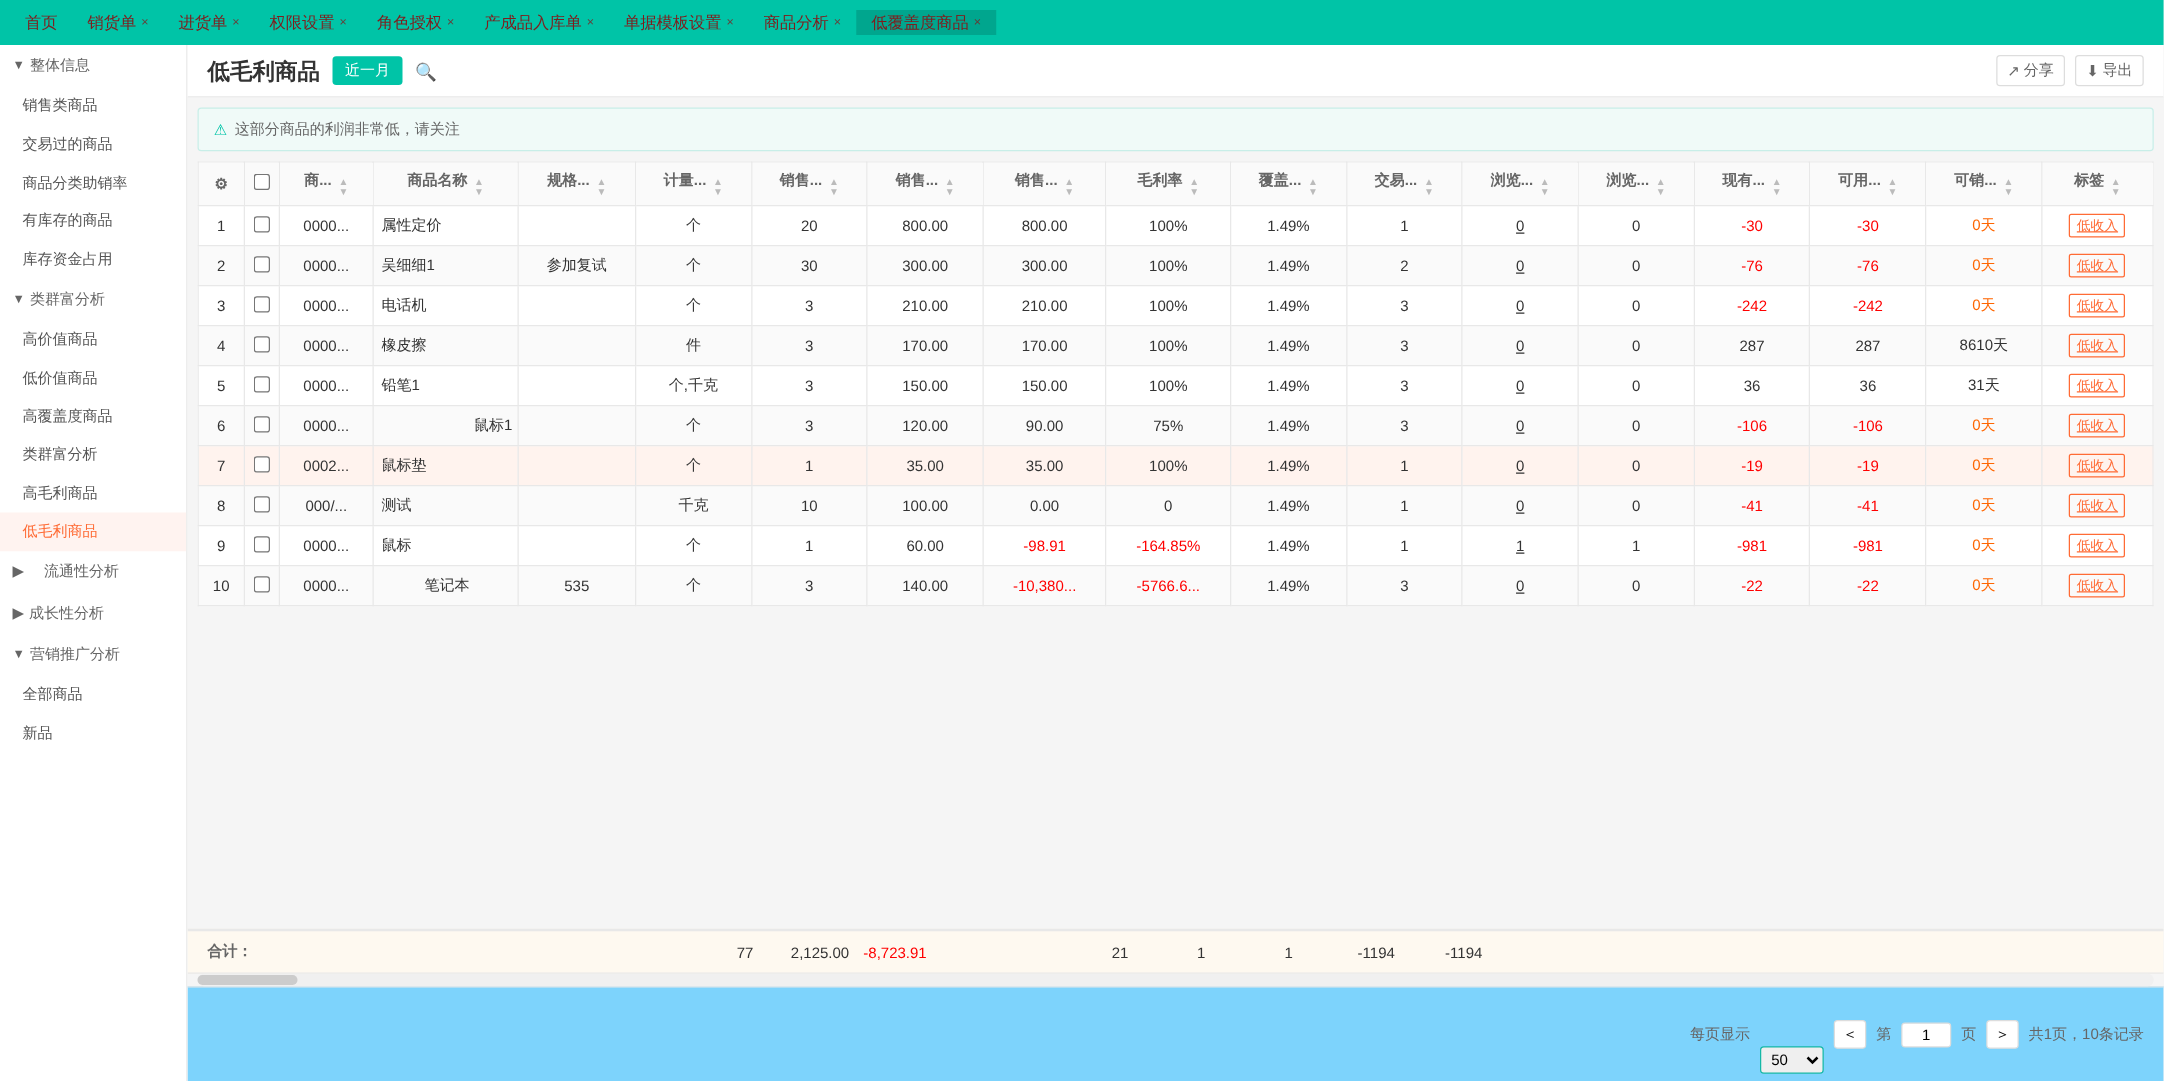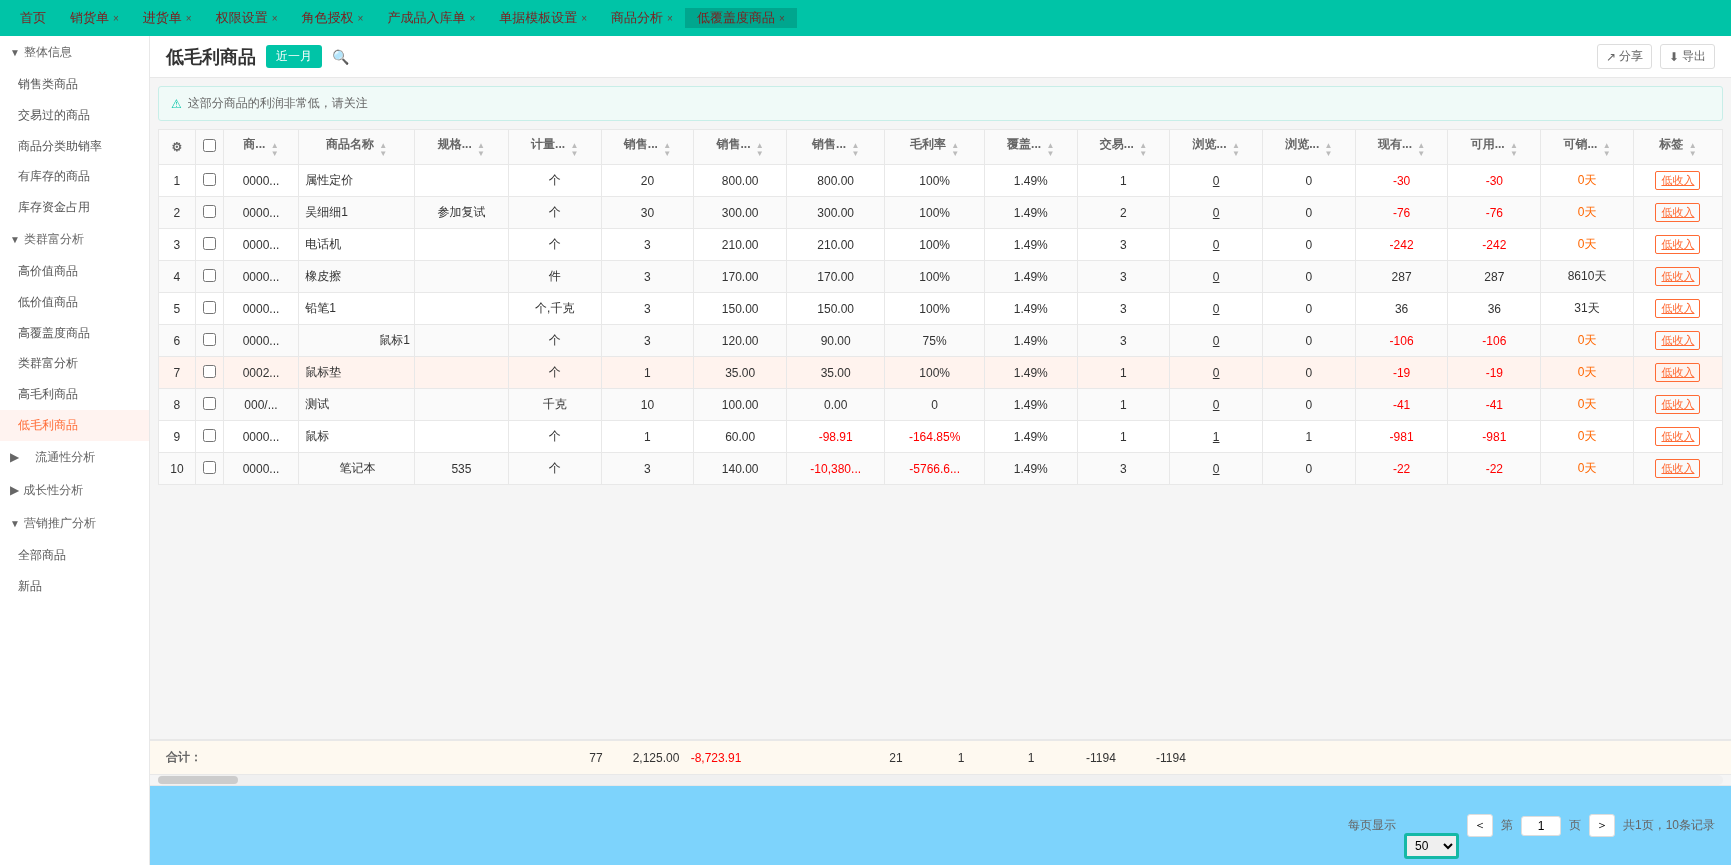--- a/index.html
+++ b/index.html
@@ -210,21 +210,21 @@
       padding: 6px 16px;
       display: flex;
       align-items: center;
       justify-content: flex-end;
       gap: 8px;
       font-size: 12px;
       color: #666;
       border-top: 1px solid #e8e8e8;
     }
     .page-size-select {
-      border: 3px solid #14b8a6;
+      border: 1px solid #14b8a6;
       border-radius: 3px;
       padding: 2px 4px;
       font-size: 12px;
       margin-top: 41px;
     }
     .page-btn {
       border: 1px solid #ddd;
       background: #fff;
       border-radius: 3px;
       padding: 2px 6px;

